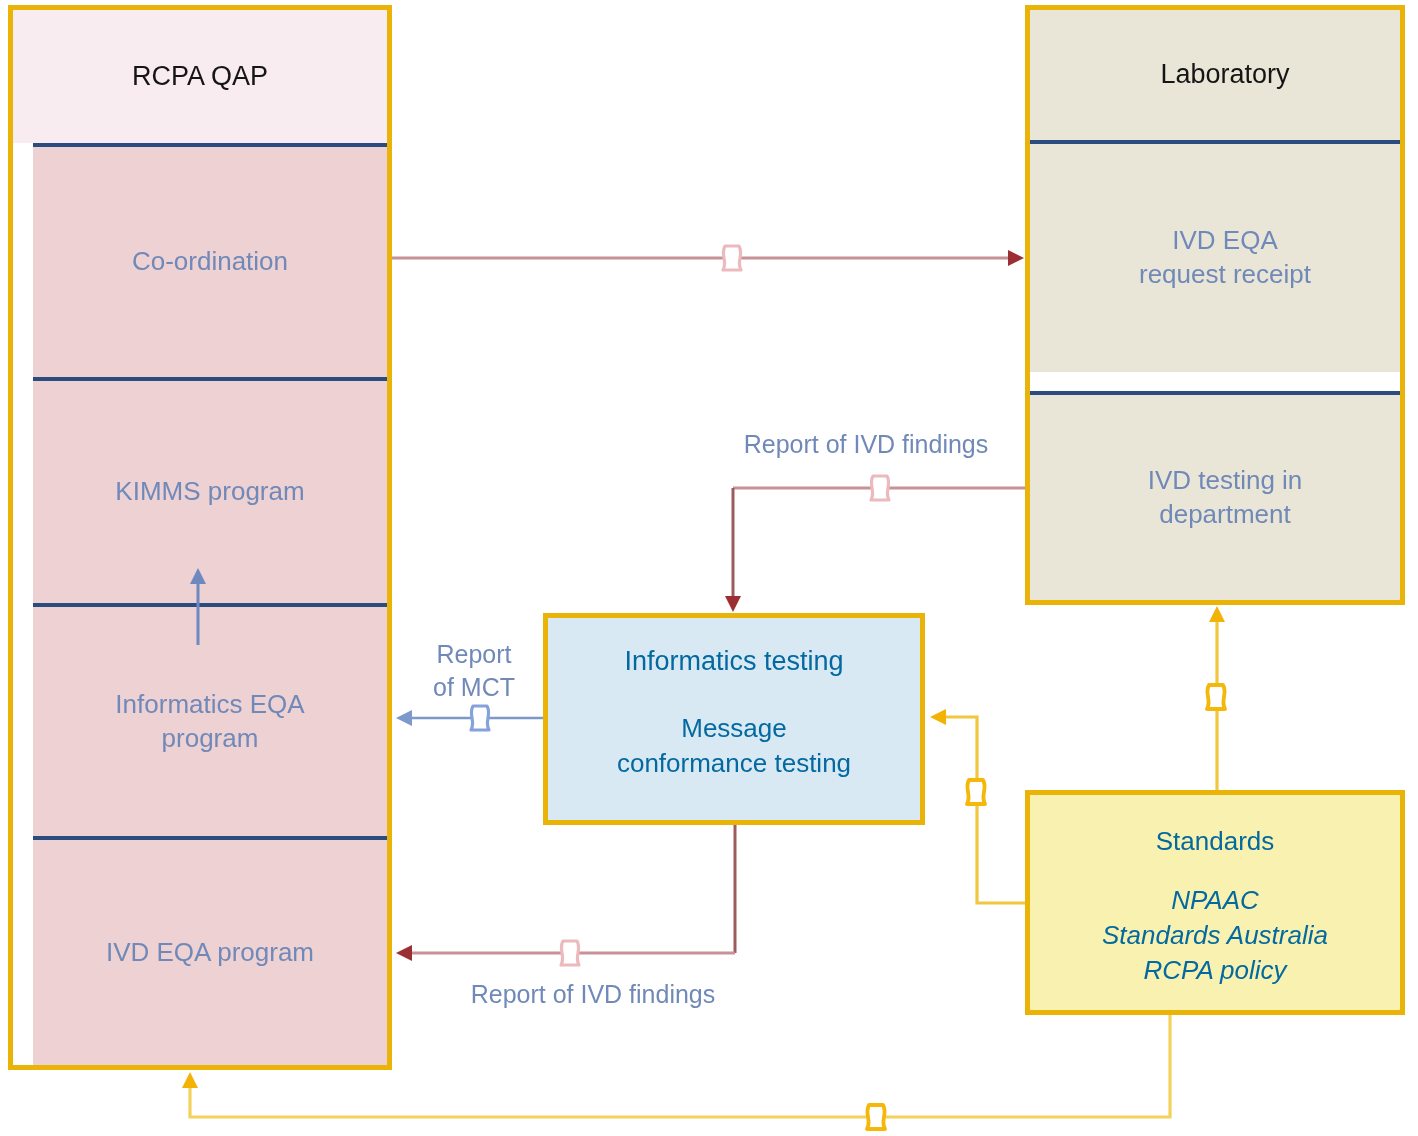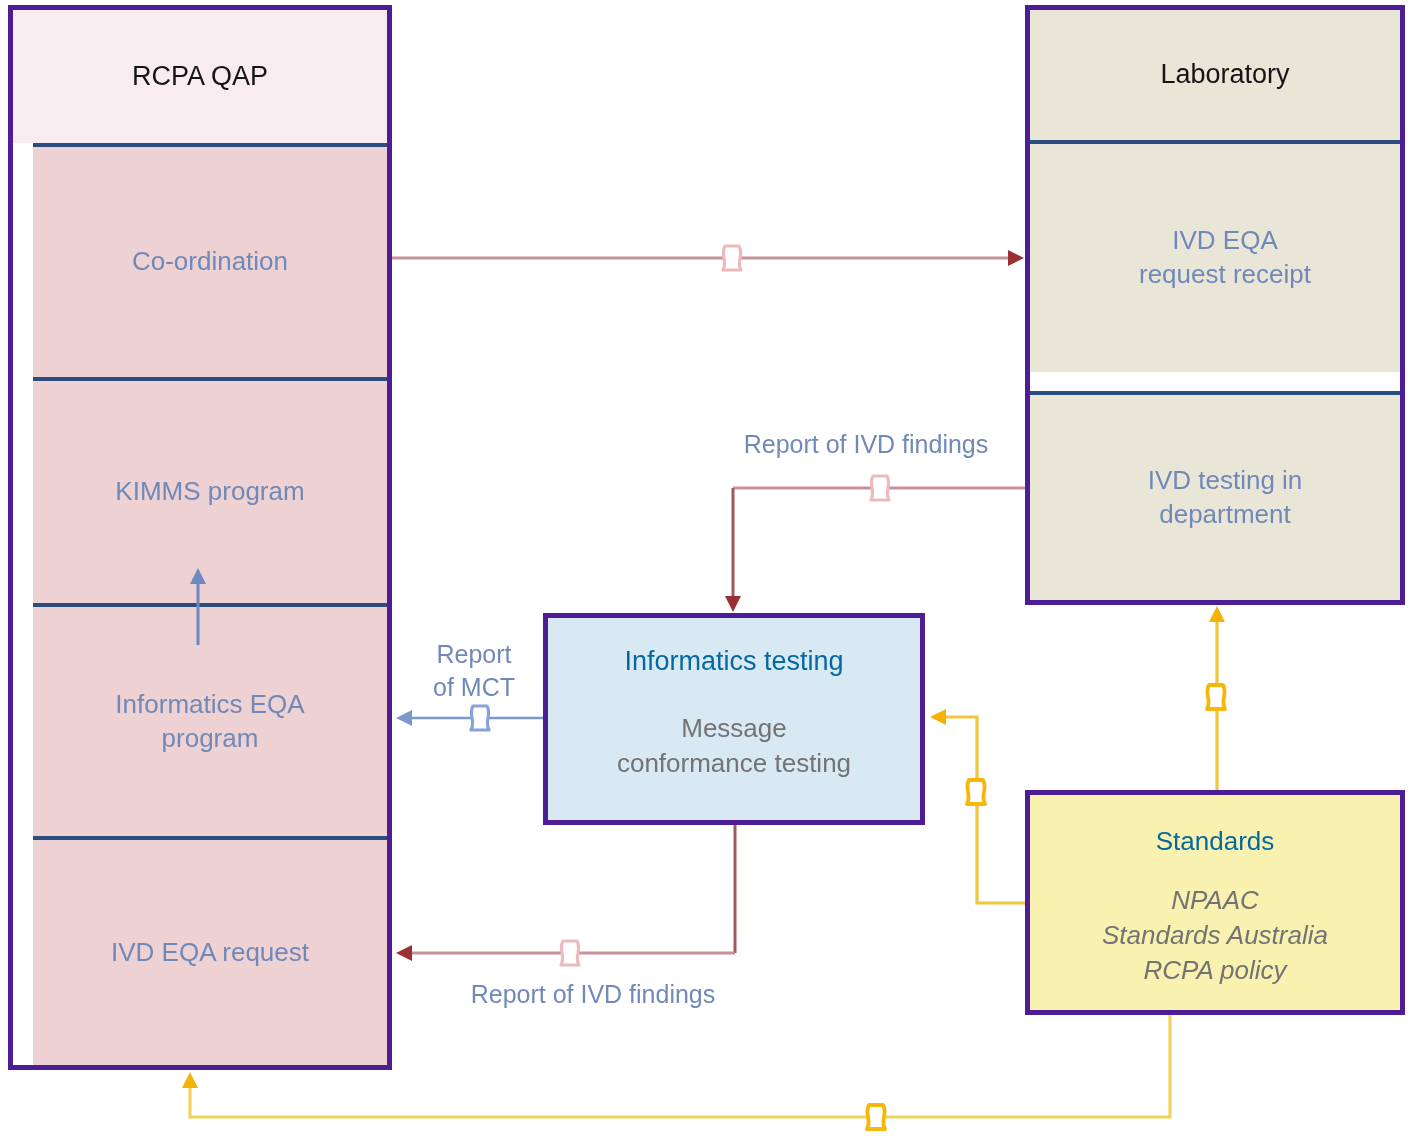--- a/index.html
+++ b/index.html
@@ -1,38 +1,38 @@
 <!DOCTYPE html>
 <html><head>
 <meta charset="utf-8">
 <style>
   html,body { margin:0; padding:0; background:#ffffff; }
   .canvas {
     position:relative; width:1418px; height:1136px; background:#ffffff;
     font-family:"Liberation Sans", sans-serif; overflow:hidden;
   }
   .col, .box {
-    position:absolute; box-sizing:border-box; border:5px solid #4c1d95;
+    position:absolute; box-sizing:border-box; border:5px solid #eab308;
     display:flex; flex-direction:column;
   }
   .cell {
     display:flex; align-items:center; justify-content:center;
     text-align:center; color:#7089b8; font-size:26px; line-height:1.3;
     white-space:pre-line;
   }
   .cell + .cell { border-top:4px solid #2b4c7e; }
   .header-cell { color:#151515; font-size:27px; }
   .pink-header { background:#f8ecf1; }
   .pink { background:#edd1d3;margin-left:20px; }
   .beige { background:#e9e6d8;padding-left:20px; }
   .bluebox { background:#d9e9f3; }
   .yellowbox { background:#f8f1af; }
   .box-title { color:#0369a1; font-size:27px; text-align:center; }
   .box-body {
-    color:#737373; font-size:26px; text-align:center; line-height:1.35;
+    color:#0369a1; font-size:26px; text-align:center; line-height:1.35;
     white-space:pre-line;
   }
   .arrow-label {
     position:absolute; color:#7089b8; font-size:25px; line-height:1.3;
     text-align:center; white-space:pre-line;
   }
   .overlay { position:absolute; left:0; top:0; pointer-events:none; }
 </style>
 </head>
 <body>
@@ -47,21 +47,21 @@
       <span>Co-ordination</span>
     </div>
     <div class="cell pink" style="height:222px; flex:0 0 auto;">
       <span>KIMMS program</span>
     </div>
     <div class="cell pink" style="height:229px; flex:0 0 auto;">
       <span>Informatics EQA
 program</span>
     </div>
     <div class="cell pink" style="flex:1 1 auto;">
-      <span>IVD EQA request</span>
+      <span>IVD EQA program</span>
     </div>
   </div>
 
   <div class="col" style="left:1025px; top:5px; width:380px; height:600px;">
     <div class="cell header-cell beige" style="height:130px; flex:0 0 auto;">
       <span>Laboratory</span>
     </div>
     <div class="cell beige" style="height:228px; flex:0 0 auto;">
       <span>IVD EQA
 request receipt</span>

